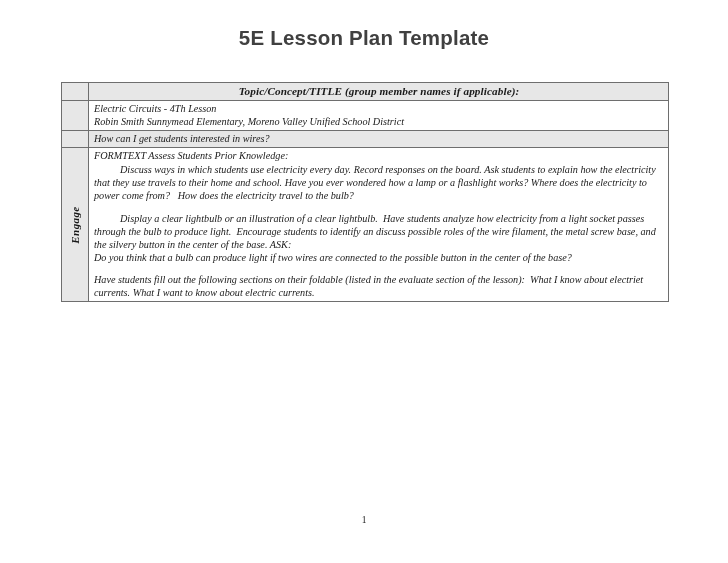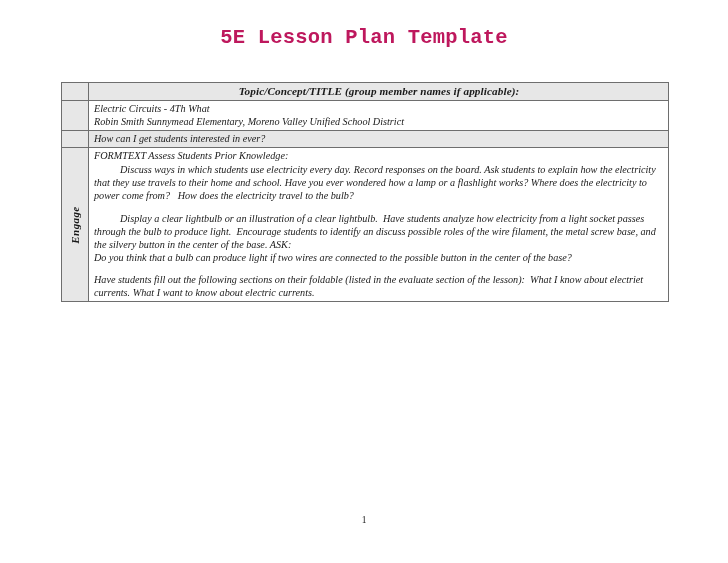--- a/index.html
+++ b/index.html
@@ -26,25 +26,25 @@
     height: 563px;
   }
 
   
   .doc-title {
     position: absolute;
     left: 0;
     top: 26px;
     width: 728px;
     text-align: center;
-    font-family: Liberation Mono, monospace;
+    font-family: Liberation Sans, sans-serif;
     font-weight: bold;
     font-size: 20.5px;
     letter-spacing: 0.2px;
-    color: #be185d;
+    color: #404040;
   }
 
   
   .lesson-table {
     position: absolute;
     left: 61px;
     top: 82px;
     width: 607px;
     border-collapse: collapse;
     table-layout: fixed;
@@ -135,28 +135,28 @@
     <tbody>
 
       <tr>
         <td class="shade"></td>
         <td class="shade header-cell">Topic/Concept/TITLE (group member names if applicable):</td>
       </tr>
 
       <tr>
         <td class="shade"></td>
         <td class="white">
-          <span class="line">Electric Circuits - 4Th What</span>
+          <span class="line">Electric Circuits - 4Th Lesson</span>
           <span class="line">Robin Smith Sunnymead Elementary, Moreno Valley Unified School District</span>
         </td>
       </tr>
 
       <tr class="q-row">
         <td class="shade"></td>
-        <td class="shade">How can I get students interested in ever?</td>
+        <td class="shade">How can I get students interested in wires?</td>
       </tr>
 
       <tr>
         <td class="shade rot-label-cell">
           <span class="rot-label">Engage</span>
         </td>
         <td class="white content-cell">
           <p class="para">FORMTEXT Assess Students Prior Knowledge:</p>
           <p class="para indent">Discuss ways in which students use electricity every day. Record responses on the board. Ask students to explain how the electricity that they use travels to their home and school. Have you ever wondered how a lamp or a flashlight works? Where does the electricity to power come from?   How does the electricity travel to the bulb?</p>
           <p class="para indent gap">Display a clear lightbulb or an illustration of a clear lightbulb.  Have students analyze how electricity from a light socket passes through the bulb to produce light.  Encourage students to identify an discuss possible roles of the wire filament, the metal screw base, and the silvery button in the center of the base. ASK:</p>

